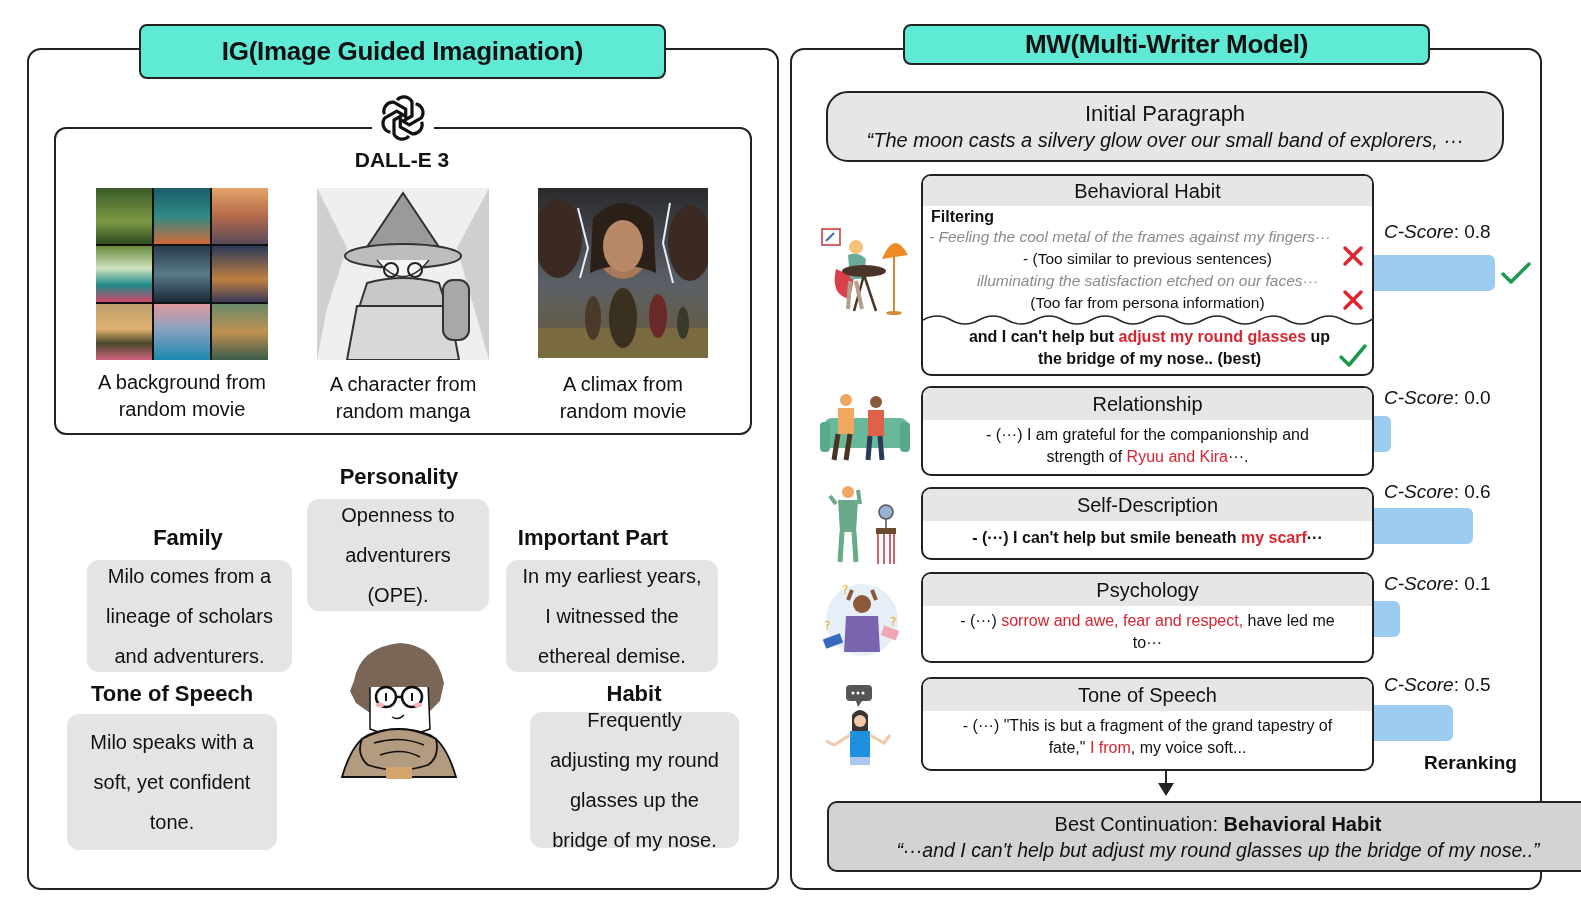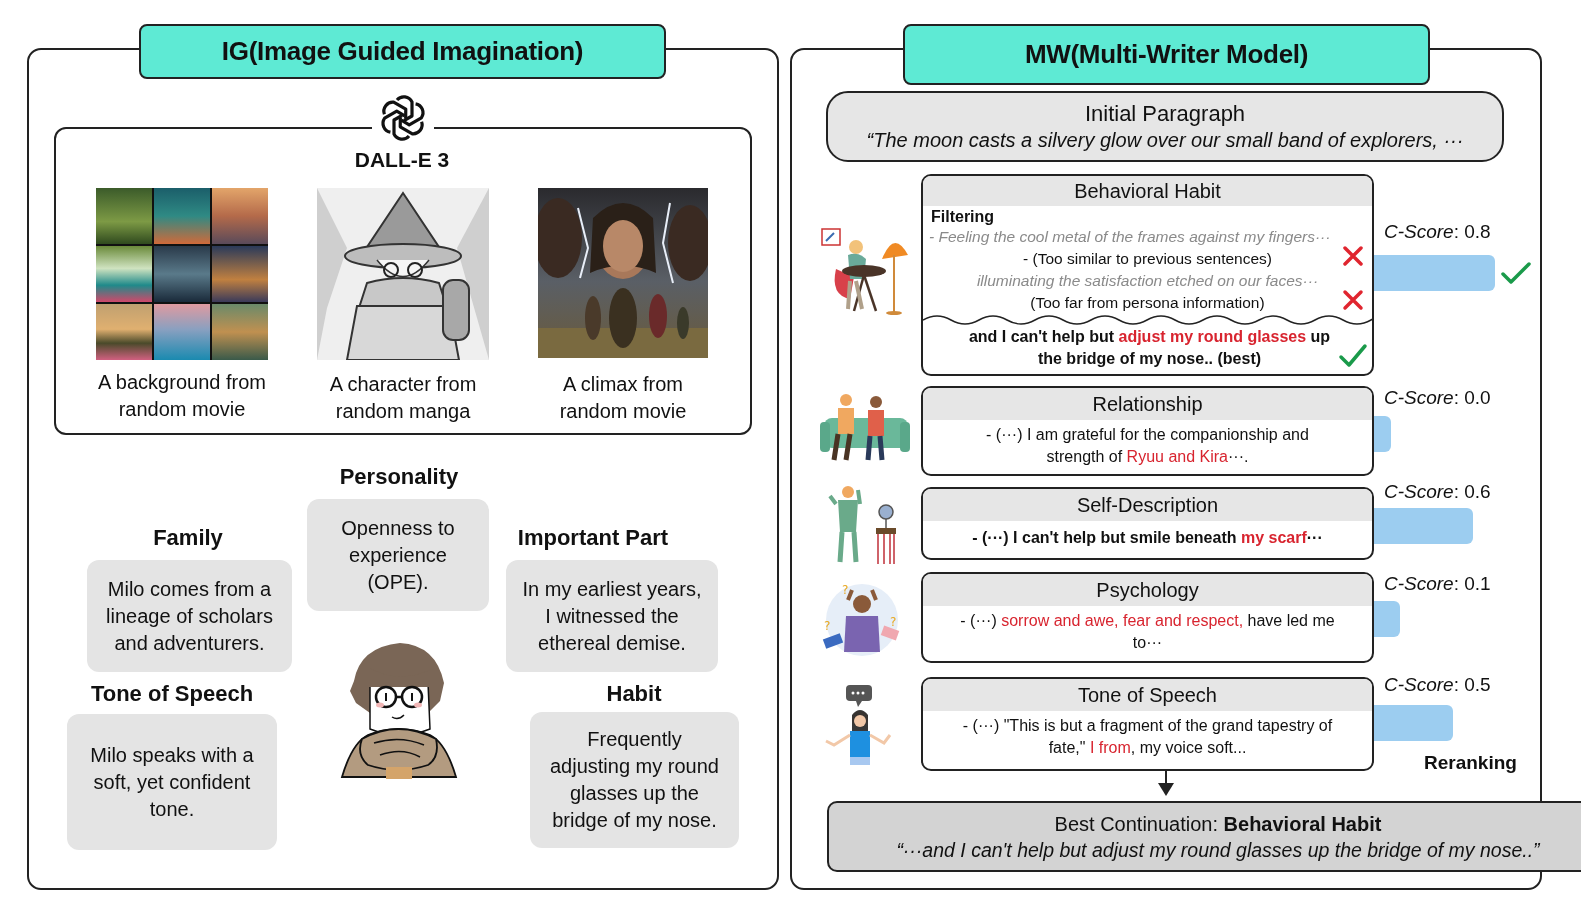--- a/index.html
+++ b/index.html
@@ -22,21 +22,21 @@
   .openai-logo { position: absolute; background: #fff; padding: 0 6px; }
 
   .thumb { position: absolute; overflow: hidden; }
   .caption { position: absolute; text-align: center; font-size: 20px; line-height: 27px; }
 
   
   .attr-title { position: absolute; font-weight: bold; font-size: 22px; text-align: center; }
   .bubble {
     position: absolute; background: #e4e4e4; border-radius: 12px;
     display: flex; align-items: center; justify-content: center;
-    text-align: center; font-size: 20px; line-height: 27px; padding: 8px 12px;
+    text-align: center; font-size: 20px; line-height: 27px; padding: 8px 12px; gap: 13px;
   }
   .tail { position: absolute; width: 0; height: 0; }
 
   
   .init-box {
     position: absolute; border: 2px solid #222; border-radius: 22px; background: #e6e6e6;
     text-align: center;
   }
   .init-title { font-size: 22px; margin-top: 8px; line-height: 26px; }
   .init-quote { font-size: 20px; font-style: italic; line-height: 26px; }
@@ -148,21 +148,21 @@
   <div>random manga</div>
 </div>
 <div class="caption" style="left:523px; top:371px; width:200px;">
   <div>A climax from</div>
   <div>random movie</div>
 </div>
 
 <div class="attr-title" style="left:299px; top:464px; width:200px;">Personality</div>
 <div class="bubble" style="left:307px; top:499px; width:182px; height:112px; flex-direction:column;">
   <div>Openness to</div>
-  <div>experience</div>
+  <div>adventurers</div>
   <div>(OPE).</div>
 </div>
 <svg class="tail" style="left:425px; top:608px;" width="30" height="35">
     <polygon points="4,0 28,0 6,32" fill="#e4e4e4"></polygon>
   </svg>
 
 <div class="attr-title" style="left:88px; top:525px; width:200px;">Family</div>
 <div class="bubble" style="left:87px; top:560px; width:205px; height:112px; flex-direction:column;">
   <div>Milo comes from a</div>
   <div>lineage of scholars</div>
@@ -218,21 +218,21 @@
     <path d="M52,74 Q58,78 64,72" fill="none" stroke="#111" stroke-width="1.5"></path>
     <path d="M2,134 Q12,100 28,92 Q58,80 90,92 Q106,100 116,134 Z" fill="#b39b80" stroke="#111" stroke-width="1.8"></path>
     <path d="M22,96 Q58,76 96,96 Q100,114 88,122 Q58,132 28,122 Q16,112 22,96 Z" fill="#b39b80" stroke="#111" stroke-width="1.8"></path>
     <path d="M34,100 Q60,92 84,102" fill="none" stroke="#111" stroke-width="1.5"></path>
     <path d="M40,112 Q62,104 80,114" fill="none" stroke="#111" stroke-width="1.5"></path>
     <rect x="46" y="124" width="26" height="12" fill="#d4a46a"></rect>
   </svg>
 </div>
 
 <div class="panel" style="left:790px; top:48px; width:752px; height:842px;"></div>
-<div class="panel-title" style="left:903px; top:24px; width:527px; height:61px;">MW(Multi-Writer Model)</div>
+<div class="panel-title" style="left:903px; top:24px; width:527px; height:41px;">MW(Multi-Writer Model)</div>
 
 <div class="init-box" style="left:826px; top:91px; width:678px; height:71px;">
   <div class="init-title">Initial Paragraph</div>
   <div class="init-quote">“The moon casts a silvery glow over our small band of explorers, ···</div>
 </div>
 
 <div class="icon-illus" style="left:820px; top:225px; width:92px; height:95px;">
   <svg width="92" height="95" viewBox="0 0 92 95">
     <rect x="2" y="4" width="18" height="16" fill="#fff" stroke="#c33" stroke-width="1.5"></rect>
     <path d="M6,16 L14,8" stroke="#3a6ab0" stroke-width="2"></path>

